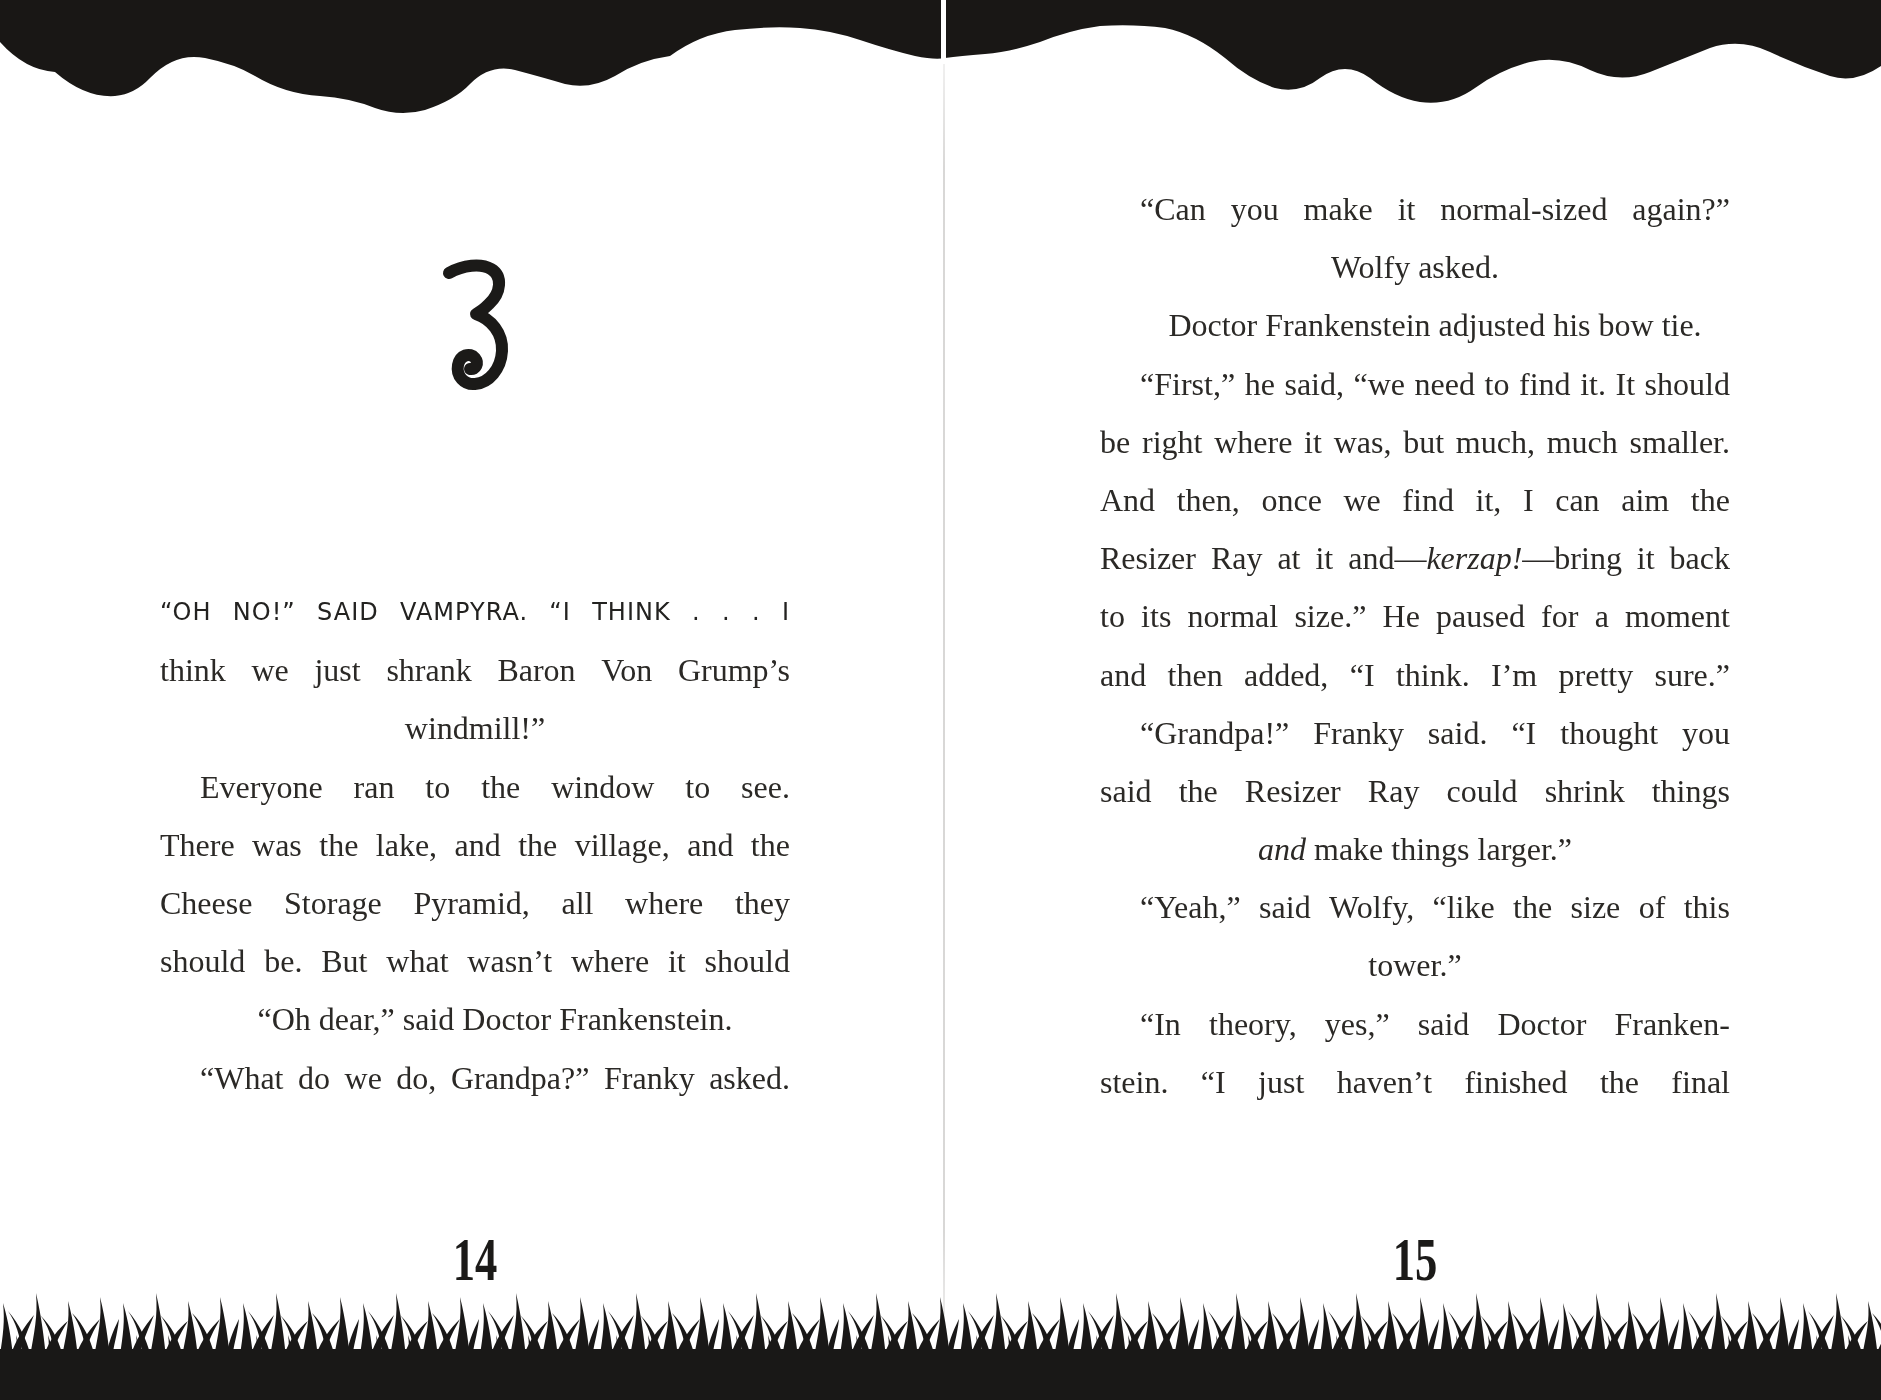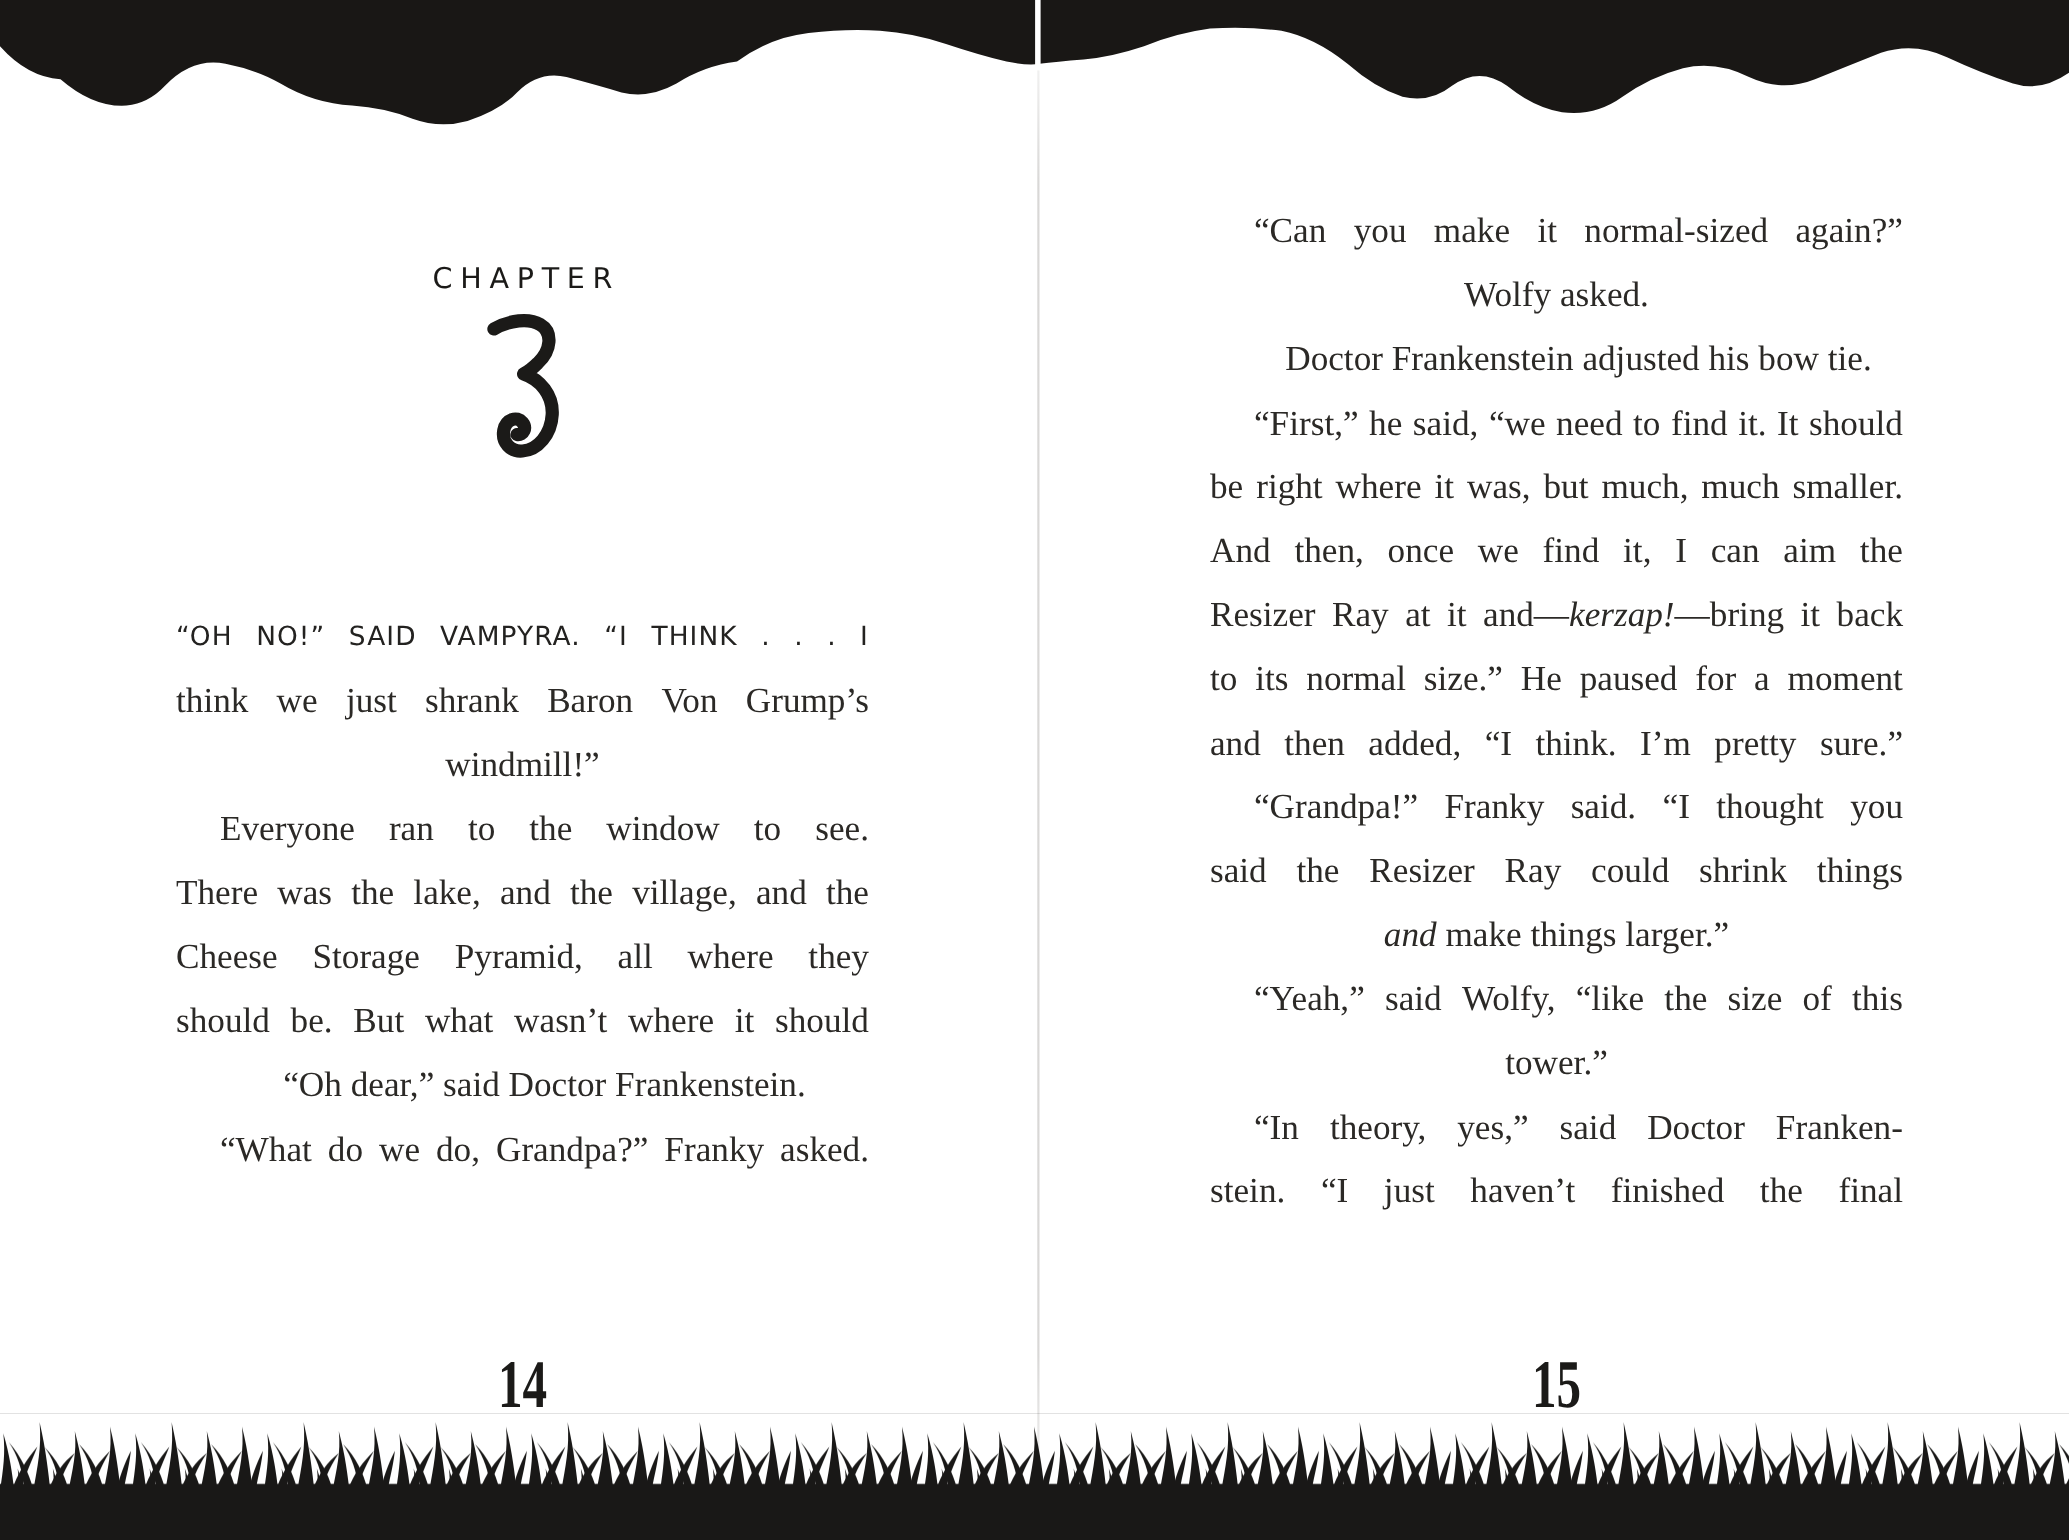--- a/index.html
+++ b/index.html
@@ -10,21 +10,21 @@
 
   svg.torn{position:absolute;left:0;top:0;z-index:2;display:block;}
   svg.grass{position:absolute;left:0;top:1285px;z-index:2;display:block;}
 
   .chapter-head{position:absolute;left:160px;top:241px;width:630px;text-align:center;z-index:3;}
   .chapter-label{font-family:"DejaVu Sans",sans-serif;font-size:26px;line-height:1;color:#1b1a18;
                  letter-spacing:7px;text-indent:7px;font-weight:400;}
   .chapter-numeral{margin-top:16px;}
 
   .pagetext{position:absolute;width:630px;z-index:3;text-align:center;}
-  #left-text{left:160px;top:549px;}
+  #left-text{left:160px;top:583px;}
   #right-text{left:1100px;top:180px;}
 
   .line{height:58.2px;font:32px/58.2px "Liberation Serif",serif;color:#2b2926;white-space:nowrap;}
   .line.justify{display:flex;justify-content:space-between;white-space:normal;}
   .line.caps{font-family:"DejaVu Sans",sans-serif;font-size:24px;letter-spacing:1px;color:#232220;}
   .line .it{font-style:italic;}
 
   .page-number{position:absolute;width:630px;top:1228px;text-align:center;z-index:3;
                font-family:"Liberation Serif",serif;font-weight:700;font-size:62px;line-height:1;color:#1b1a18;
                transform:scaleX(0.72);transform-origin:center top;}
@@ -45,21 +45,20 @@
     Q1300,94 1275,88 Q1250,80 1225,58 Q1195,34 1165,28 Q1135,24 1100,26 Q1070,30 1040,42
     Q1010,52 985,54 Q960,56 945,58 Q935,60 915,56 Q890,50 860,40 Q830,30 800,28 Q770,26 735,30
     Q700,34 670,56 Q640,60 615,76 Q590,90 565,84 Q545,78 515,70 Q490,64 470,84 Q455,100 425,110
     Q400,117 375,108 Q350,98 320,96 Q285,94 255,76 Q235,64 205,58 Q175,52 150,78 Q135,94 115,96
     Q85,98 55,72 Q25,70 0,42 Z"></path>
   <rect x="941" y="0" width="5" height="64" fill="#ffffff"></rect>
 </svg>
 
 <section>
   <div class="chapter-head">
-    <div class="chapter-label">CHAPTER</div>
     <div class="chapter-numeral">
       <span class="sr">3</span>
       <svg width="72" height="134" viewBox="0 0 72 134">
         <path d="M10,16 C24,8 42,6 52,12 C64,19 62,36 50,47 C45,52 41,55 37,57
                  C52,62 64,76 63,94 C62,112 50,126 36,127 C25,128 17,119 19,108
                  C21,98 31,95 36,101 C40,106 37,113 31,112" fill="none" stroke="#1b1a18" stroke-width="12" stroke-linecap="round" stroke-linejoin="round"></path>
       </svg>
     </div>
   </div>
   <div id="left-text" class="pagetext">

